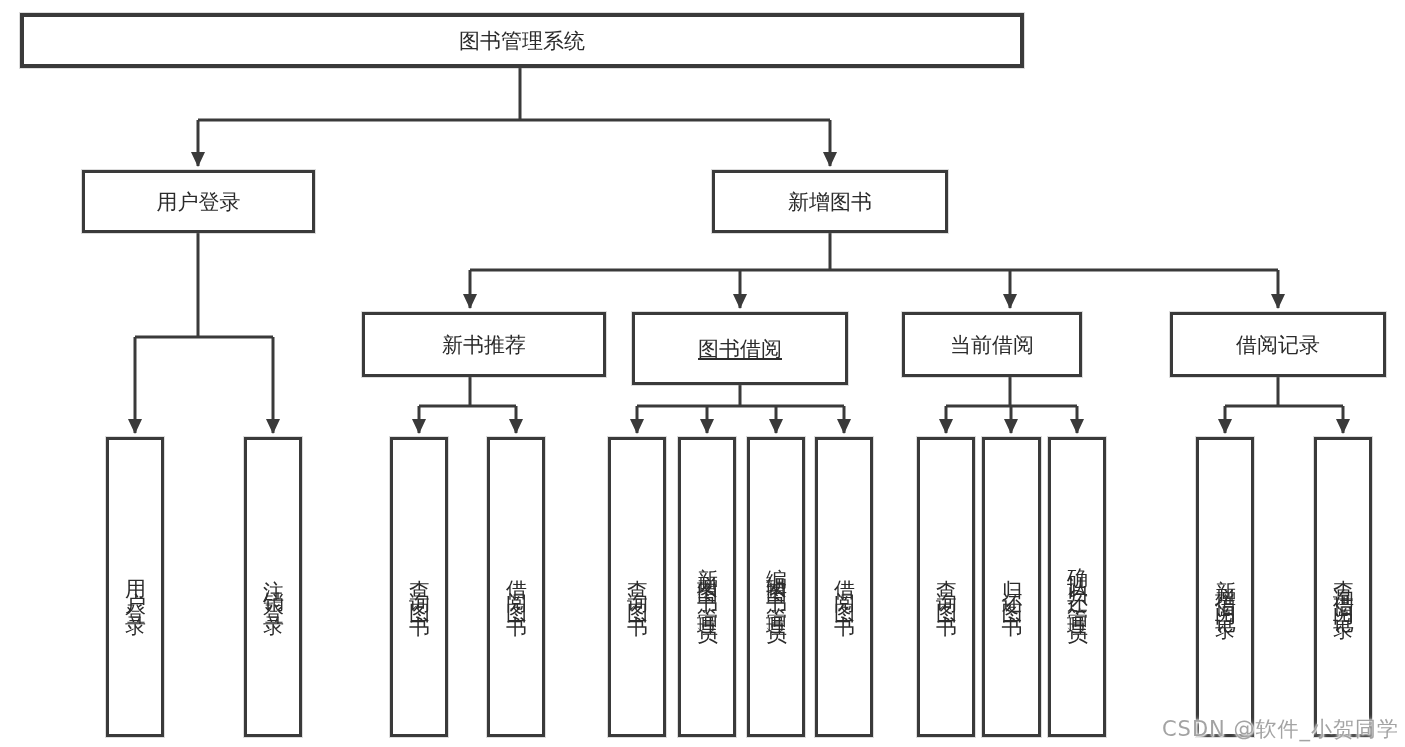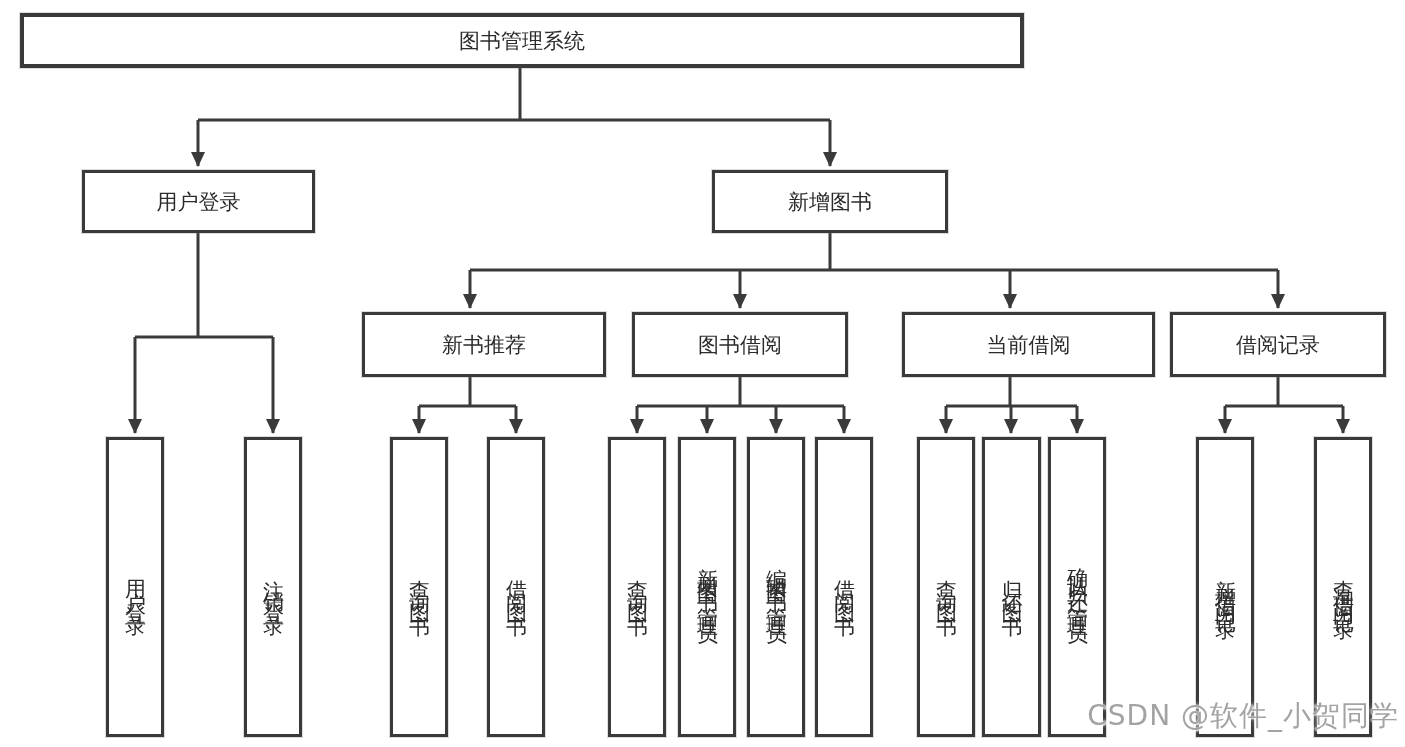--- a/index.html
+++ b/index.html
@@ -27,23 +27,23 @@
   .vtext {
     writing-mode:vertical-rl;
     text-orientation:mixed;
     letter-spacing:8px;
     line-height:1;
     white-space:nowrap;
   }
   .vtext.ls-wide { letter-spacing:12px; }
   .watermark {
     position:absolute;
-    right:6px; bottom:12px;
+    right:6px; bottom:4px;
     z-index:6;
-    font-size:28px;
+    font-size:21px;
     color:rgba(158,158,158,0.95);
     text-shadow:0 0 2px #ffffff, 0 0 5px #ffffff, 1px 1px 2px #ffffff;
     letter-spacing:1px;
     white-space:nowrap;
   }
 </style>
 </head>
 <body>
 
 <div class="canvas">
@@ -90,22 +90,22 @@
       <line x1="1343" y1="406" x2="1343" y2="433" marker-end="url(#ah)"></line>
     </g>
   </svg>
 
   <div class="box root" style="left:20px; top:13px; width:1004px; height:55px;">图书管理系统</div>
 
   <div class="box" style="left:82px; top:170px; width:233px; height:63px;">用户登录</div>
   <div class="box" style="left:712px; top:170px; width:236px; height:63px;">新增图书</div>
 
   <div class="box" style="left:362px; top:312px; width:244px; height:65px;">新书推荐</div>
-  <div class="box" style="left:632px; top:312px; width:216px; height:65px;">图书借阅</div>
-  <div class="box" style="left:902px; top:312px; width:253px; height:65px;">当前借阅</div>
+  <div class="box" style="left:632px; top:312px; width:216px; height:73px;text-decoration:underline;">图书借阅</div>
+  <div class="box" style="left:902px; top:312px; width:180px; height:65px;">当前借阅</div>
   <div class="box" style="left:1170px; top:312px; width:216px; height:65px;">借阅记录</div>
 
   <div class="box" style="left:106px; top:437px; width:58px; height:300px;">
     <span class="vtext ls-wide">用户登录</span>
   </div>
   <div class="box" style="left:244px; top:437px; width:58px; height:300px;">
     <span class="vtext ls-wide">注销登录</span>
   </div>
 
   <div class="box" style="left:390px; top:437px; width:58px; height:300px;">

